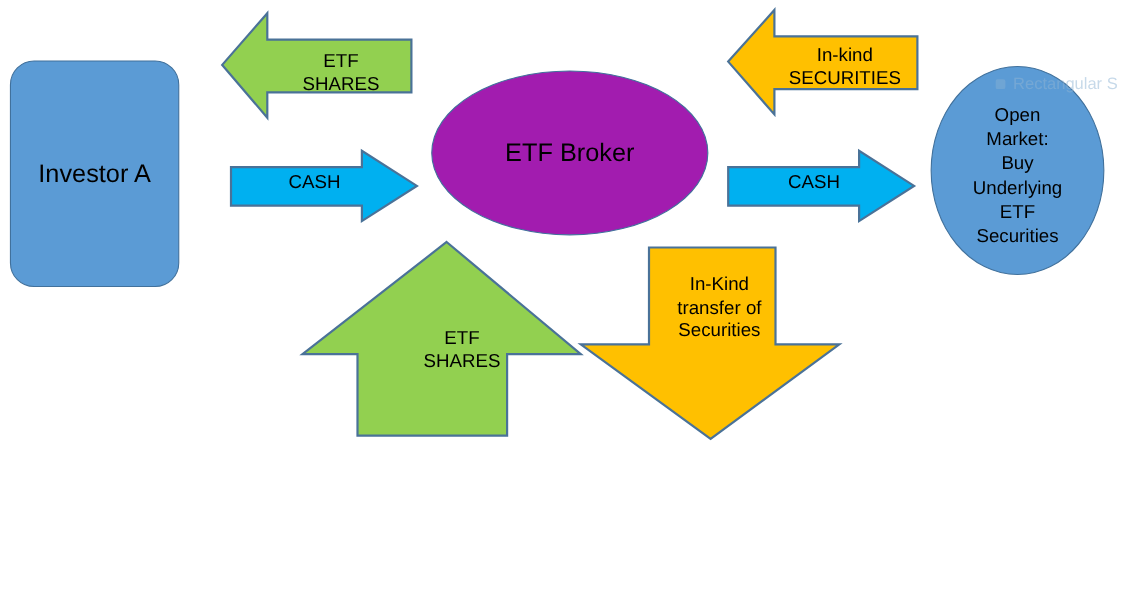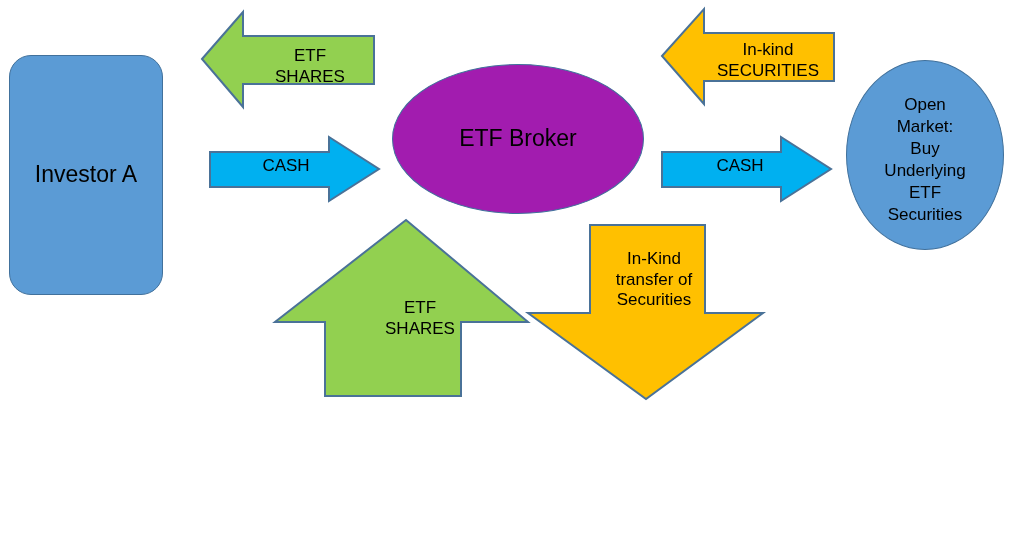--- a/index.html
+++ b/index.html
@@ -6,21 +6,21 @@
   body{width:1036px;height:549px;overflow:hidden;
        font-family:"Liberation Sans","DejaVu Sans",sans-serif;
        color:#000000;-webkit-font-smoothing:antialiased;}
   #stage{position:relative;width:1036px;height:549px;background:#fff;}
 
   .node{position:absolute;box-sizing:border-box;display:flex;align-items:center;
         justify-content:center;text-align:center;}
   .node .lbl{white-space:pre-line;line-height:1.18;}
 
   
-  #investor-a{left:9px;top:55px;width:154px;height:240px;
+  #investor-a{left:9px;top:55px;width:154px;height:206px;
      background:#5B9BD5;border:1px solid #41719C;border-radius:22px;}
   #investor-a .lbl{font-size:23px;}
 
   
   #etf-broker{left:392px;top:64px;width:252px;height:150px;
      background:#a21caf;border:1px solid #41719C;border-radius:50%;}
   #etf-broker .lbl{font-size:23px;}
 
   
   #open-market{left:846px;top:60px;width:158px;height:190px;
@@ -124,14 +124,18 @@
 
   <div class="arrow" id="arw-inkind-transfer">
     <svg width="243" height="184" viewBox="0 0 243 184">
       <polygon points="67,6 182,6 182,94 240,94 123,180 5,94 67,94" fill="#FFC000" stroke="#4A7298" stroke-width="2" stroke-linejoin="miter"></polygon>
     </svg>
     <span class="atext">In-Kind
 transfer of
 Securities</span>
   </div>
 
+  <div id="snip-ghost">
+    <span class="dot"></span>
+    <span>Rectangular S</span>
+  </div>
 
 </div>
 
 </body></html>

